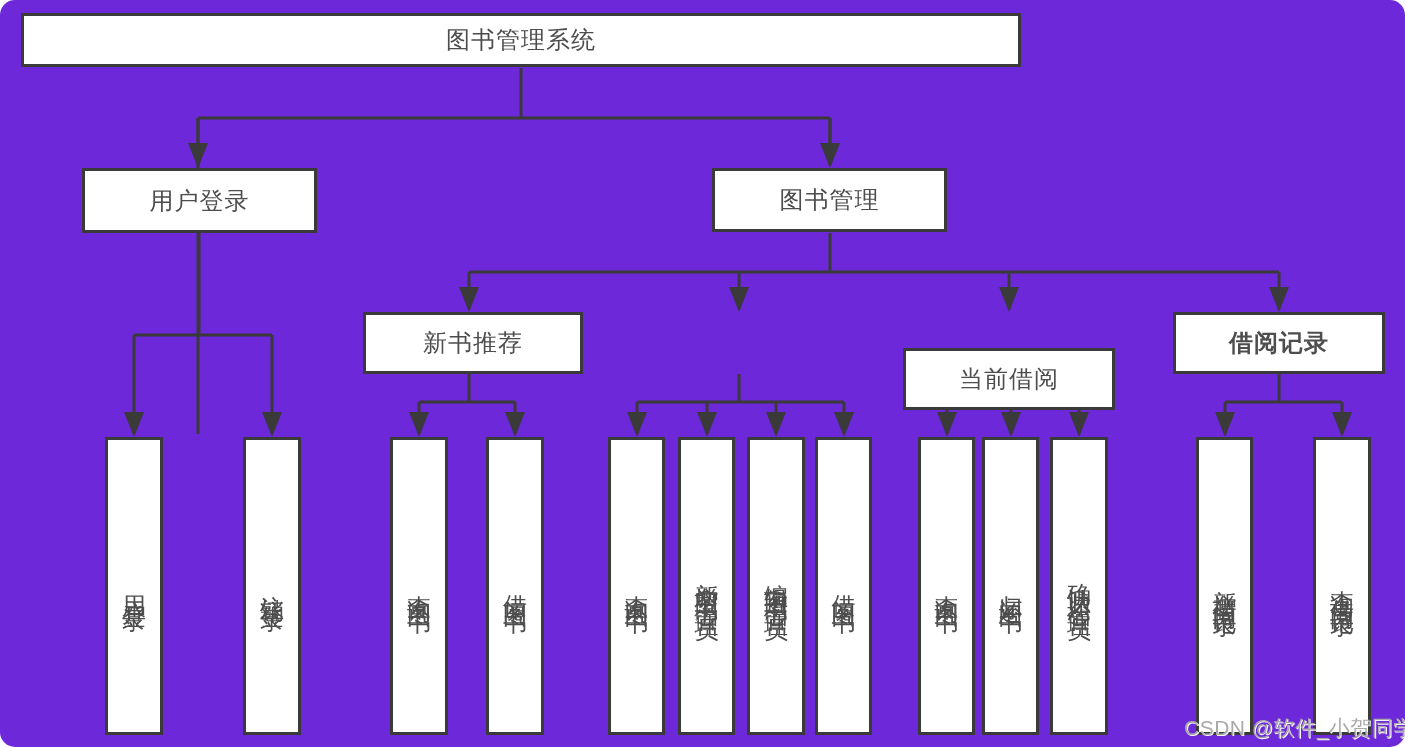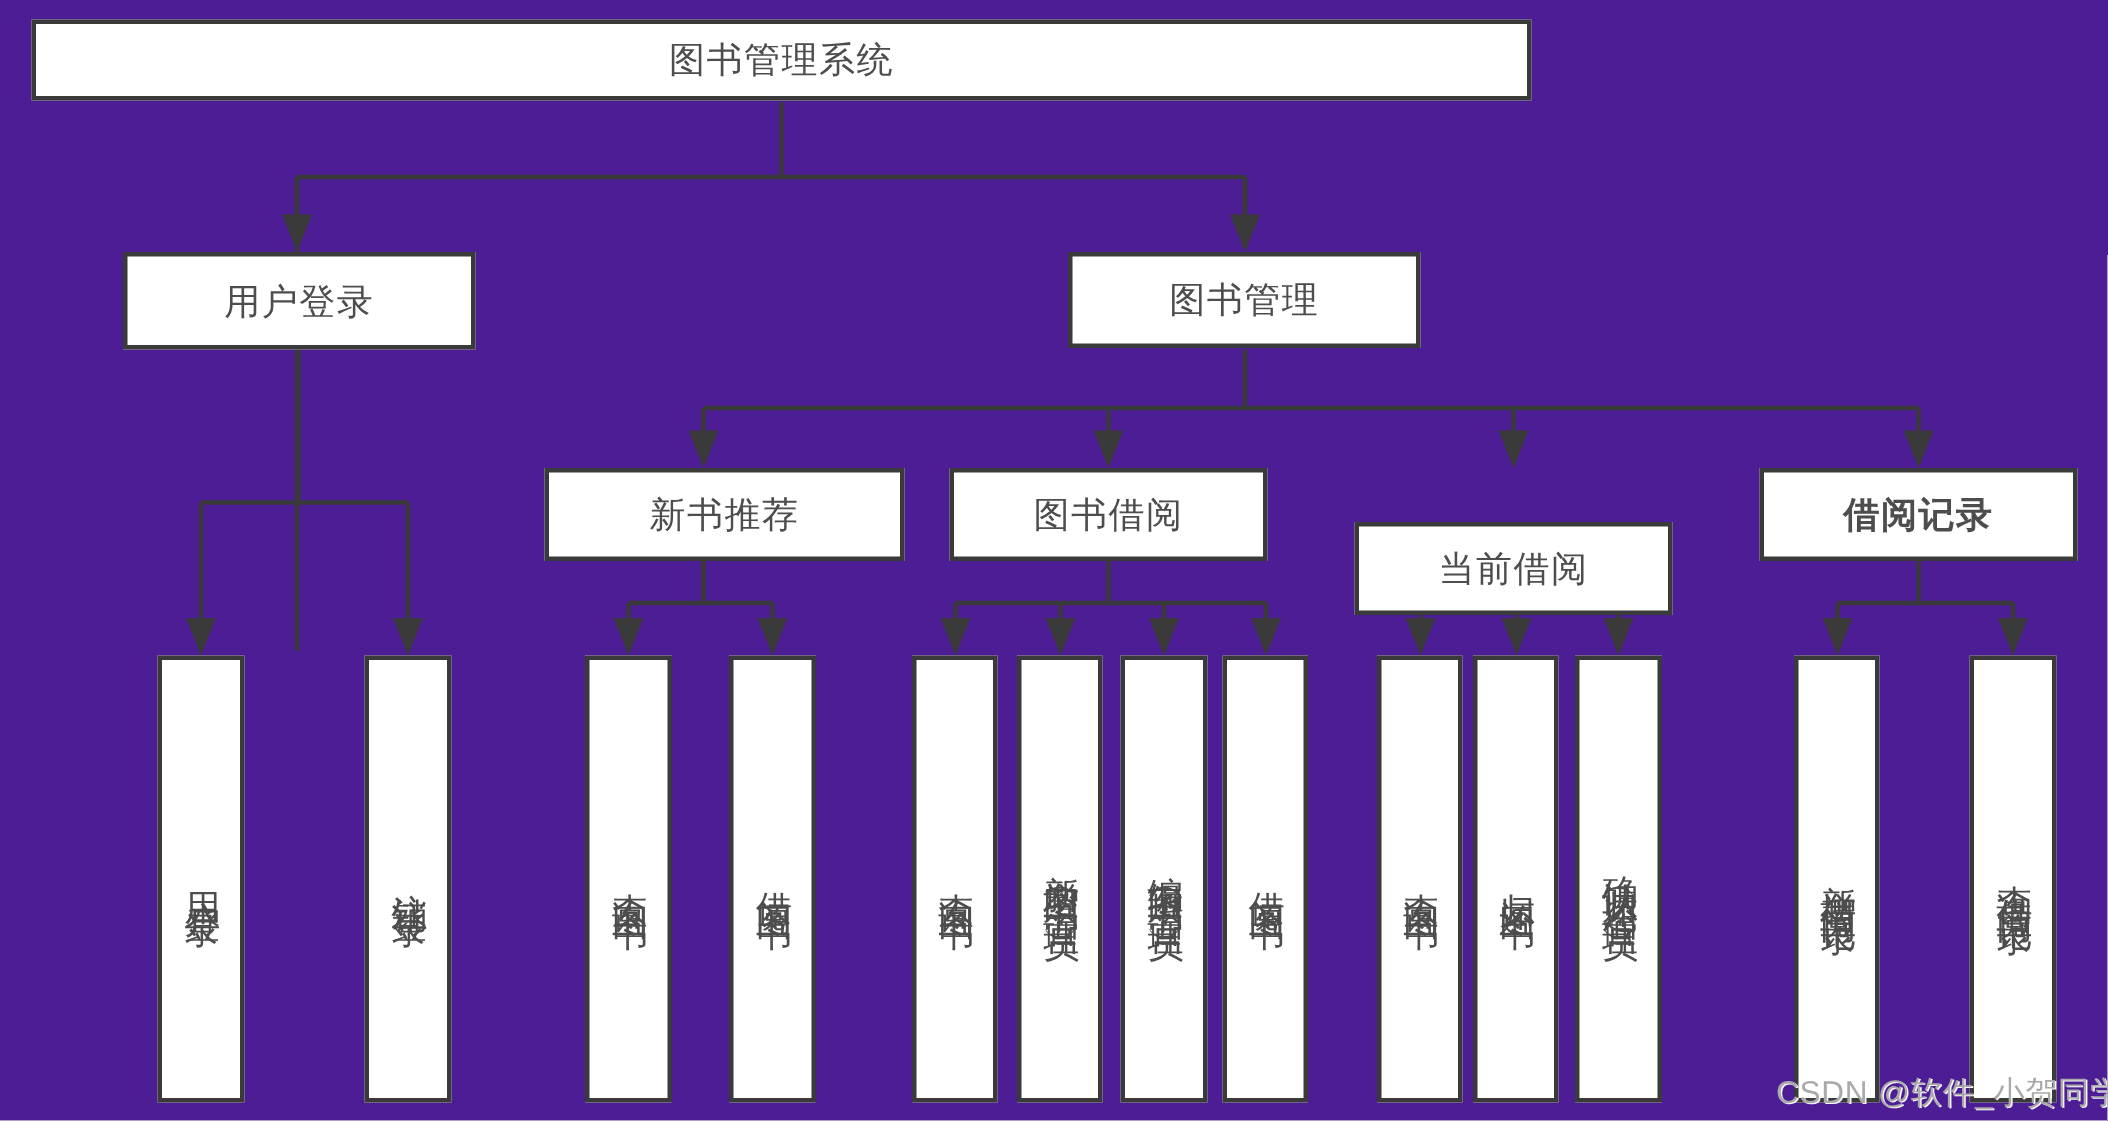--- a/index.html
+++ b/index.html
@@ -6,22 +6,23 @@
     --line:#3a3a3a;
     --text:#4d4d4d;
     --wm:#a9a9a9;
   }
   html,body{margin:0;padding:0;background:#ffffff;}
   body{font-family:"Liberation Sans","DejaVu Sans",sans-serif;}
   .canvas{
     position:relative;
     width:1405px;
     height:747px;
-    background:#4c1d95;
+    background:#6d28d9;
     overflow:hidden;
+    border-radius:15px;
   }
   .lines{position:absolute;left:0;top:0;width:1405px;height:747px;}
   .box{
     position:absolute;
     box-sizing:border-box;
     border:3px solid var(--line);
     background:#ffffff;
     display:flex;
     align-items:center;
     justify-content:center;
@@ -44,21 +45,21 @@
     color:var(--wm);
     text-shadow:1px 1px 0 rgba(255,255,255,.95);
     white-space:nowrap;
     z-index:6;
     letter-spacing:0.5px;
   }
   
   .n-root   {left:21px;  top:13px;  width:1000px; height:54px;}
   .n-l2-0   {left:82px;  top:168px; width:235px;  height:65px;}
   .n-l2-1   {left:712px; top:168px; width:235px;  height:64px;}
-  .n-l3-0   {left:363px; top:312px; width:240px;  height:62px;font-family:Liberation Serif, serif;}
+  .n-l3-0   {left:363px; top:312px; width:220px;  height:62px;font-family:Liberation Serif, serif;}
   .n-l3-1   {left:633px; top:312px; width:212px;  height:62px;}
   .n-l3-2   {left:903px; top:312px; width:212px;  height:62px;margin-top:36px;}
   .n-l3-3   {left:1173px;top:312px; width:212px;  height:62px;font-weight:bold;}
   .leaf     {top:437px; height:298px;}
   .n-g1-0{left:105px;width:58px;} .n-g1-1{left:243px;width:58px;}
   .n-g2-0{left:390px;width:58px;} .n-g2-1{left:486px;width:58px;}
   .n-g3-0{left:608px;width:57px;} .n-g3-1{left:678px;width:57px;}
   .n-g3-2{left:747px;width:58px;} .n-g3-3{left:815px;width:57px;}
   .n-g4-0{left:918px;width:57px;} .n-g4-1{left:982px;width:57px;} .n-g4-2{left:1050px;width:58px;}
   .n-g5-0{left:1196px;width:57px;} .n-g5-1{left:1313px;width:58px;}
@@ -109,23 +110,20 @@
   <div class="box n-l2-0">
     <span>用户登录</span>
   </div>
   <div class="box n-l2-1">
     <span>图书管理</span>
   </div>
 
   <div class="box n-l3-0">
     <span>新书推荐</span>
   </div>
-  <div class="box n-l3-1">
-    <span>图书借阅</span>
-  </div>
   <div class="box n-l3-2">
     <span>当前借阅</span>
   </div>
   <div class="box n-l3-3">
     <span>借阅记录</span>
   </div>
 
   <div class="box leaf n-g1-0">
     <span class="vtext">用户登录</span>
   </div>

